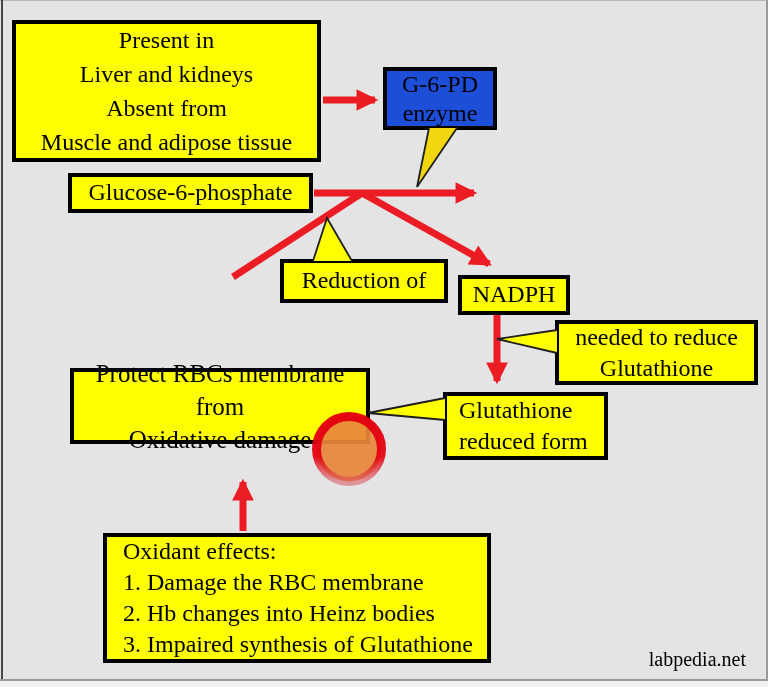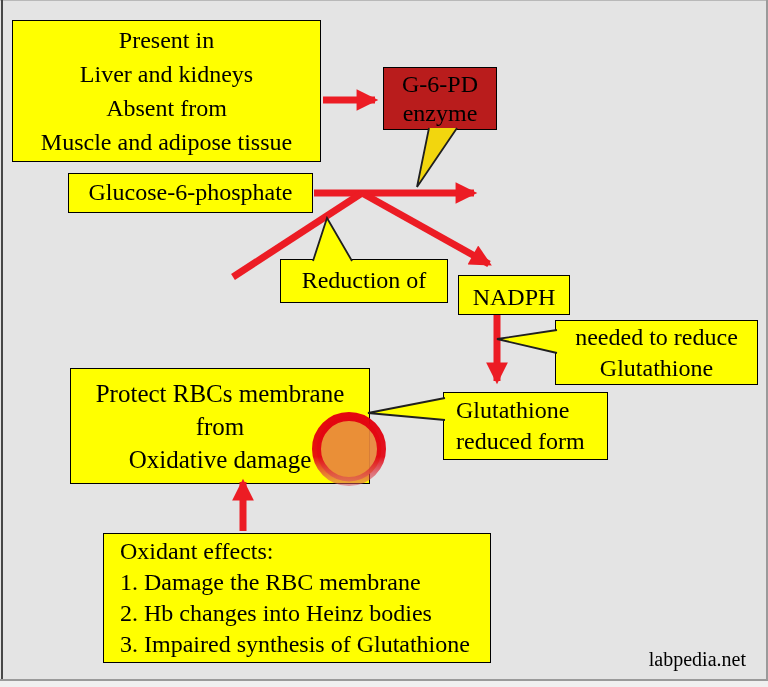--- a/index.html
+++ b/index.html
@@ -14,36 +14,36 @@
   }
   
   .frame-left{position:absolute;left:1px;top:0;width:2px;height:681px;background:#474747;}
   .frame-bottom{position:absolute;left:0;top:679px;width:768px;height:2px;background:#9a9a9a;}
   .frame-right{position:absolute;right:0;top:0;width:2px;height:681px;background:#9a9a9a;}
   .frame-top{position:absolute;left:0;top:0;width:768px;height:1px;background:#b8b8b8;}
   .below-strip{position:absolute;left:0;top:681px;width:768px;height:6px;background:#f0f0f0;}
 
   .ybox{
     position:absolute;box-sizing:border-box;
-    background:#ffff00;border:1px solid #000000;
+    background:#ffff00;border:4px solid #000000;
     color:#000;display:flex;flex-direction:column;
     justify-content:center;align-items:center;
     text-align:center;line-height:1.38;font-size:24px;
     z-index:1;
   }
   .box-present{left:12px;top:20px;width:309px;height:142px;font-size:24px;line-height:34px;}
-  .box-g6pd{left:383px;top:67px;width:114px;height:63px;background:#b91c1c;line-height:29px;}
+  .box-g6pd{left:383px;top:67px;width:114px;height:63px;background:#1d4ed8;line-height:29px;}
   .box-glucose6p{left:68px;top:173px;width:245px;height:40px;}
   .box-glucose{left:480px;top:173px;width:106px;height:37px;}
   .box-nadp{left:142px;top:275px;width:111px;height:41px;}
   .box-reduction{left:280px;top:259px;width:168px;height:44px;}
   .box-nadph{left:458px;top:275px;width:112px;height:40px;justify-content:flex-end;}
   .box-needed{left:555px;top:320px;width:203px;height:65px;line-height:31px;}
   .box-glutathione{left:443px;top:392px;width:165px;height:68px;align-items:flex-start;padding-left:12px;text-align:left;line-height:31px;}
-  .box-protect{left:70px;top:368px;width:300px;height:116px;font-size:25px;line-height:33px;justify-content:center;}
+  .box-protect{left:70px;top:368px;width:300px;height:76px;font-size:25px;line-height:33px;justify-content:center;}
   .box-oxidant{left:103px;top:533px;width:388px;height:130px;align-items:flex-start;padding-left:16px;text-align:left;font-size:24px;line-height:31px;}
 
   .overlay{position:absolute;left:0;top:0;width:768px;height:687px;z-index:2;pointer-events:none;}
 
   .watermark{
     position:absolute;right:22px;top:648px;z-index:3;
     font-family:"Liberation Serif", serif;font-size:20px;color:#000000;
   }
 </style>
 </head>

